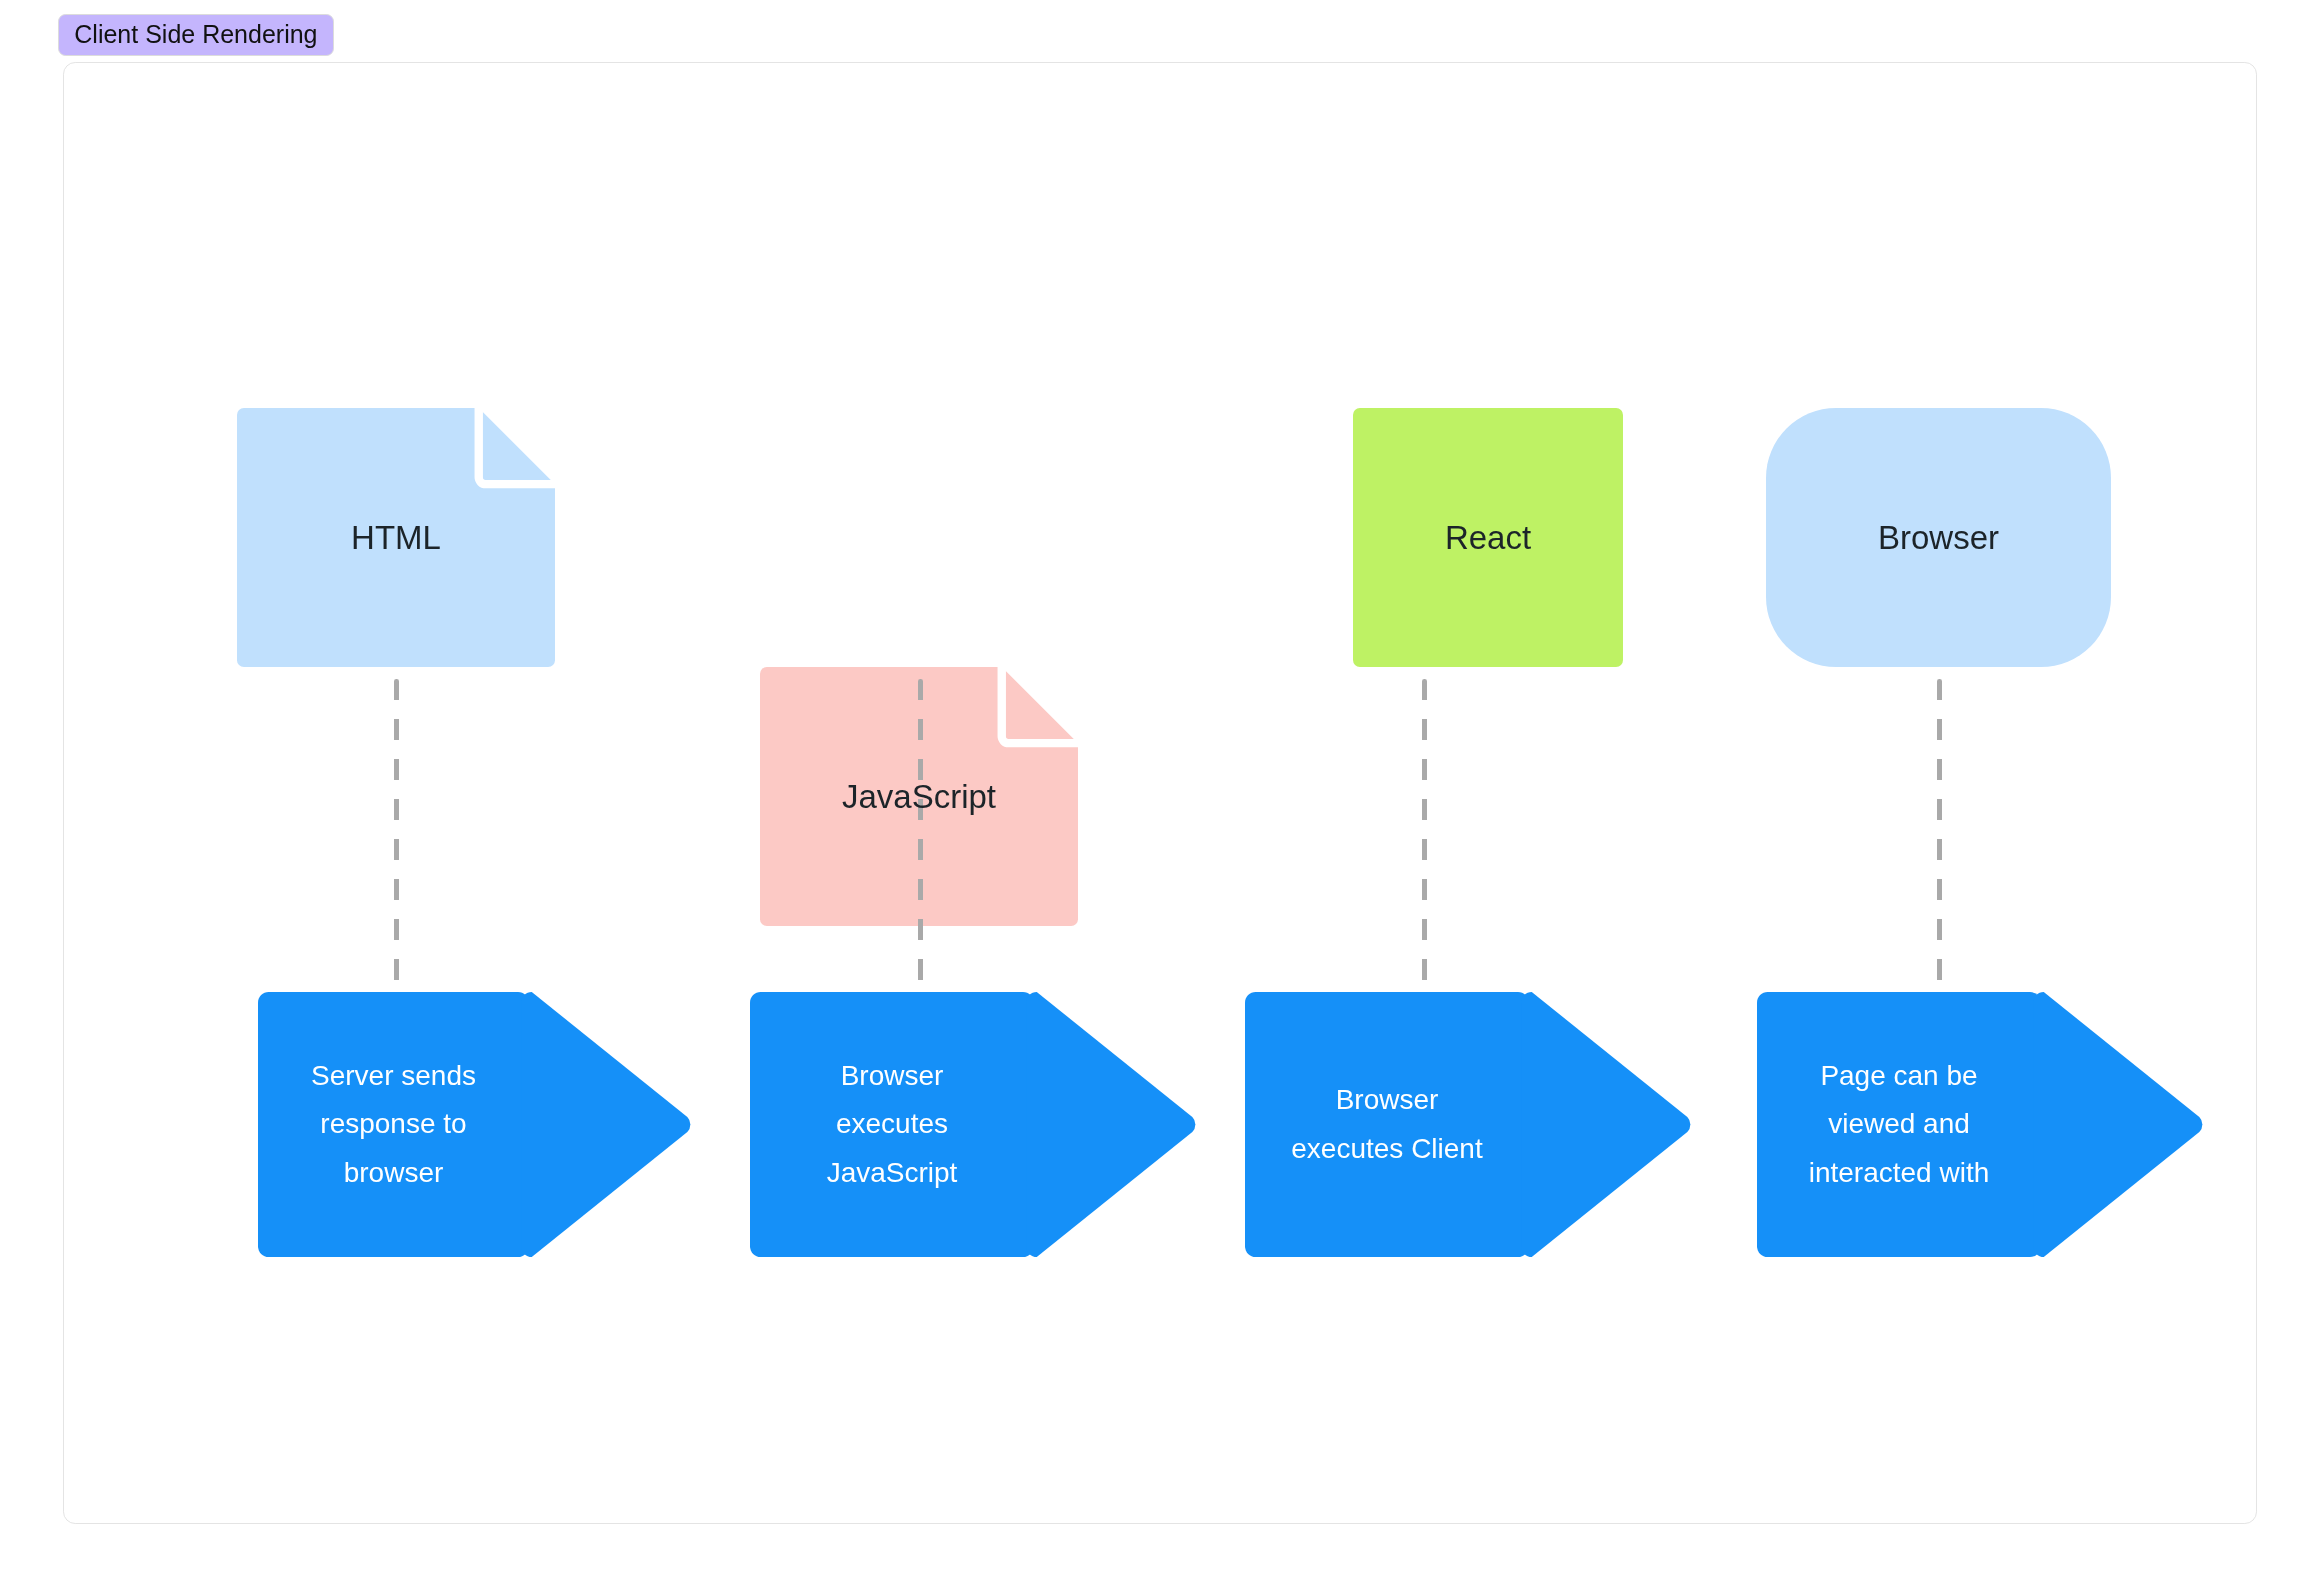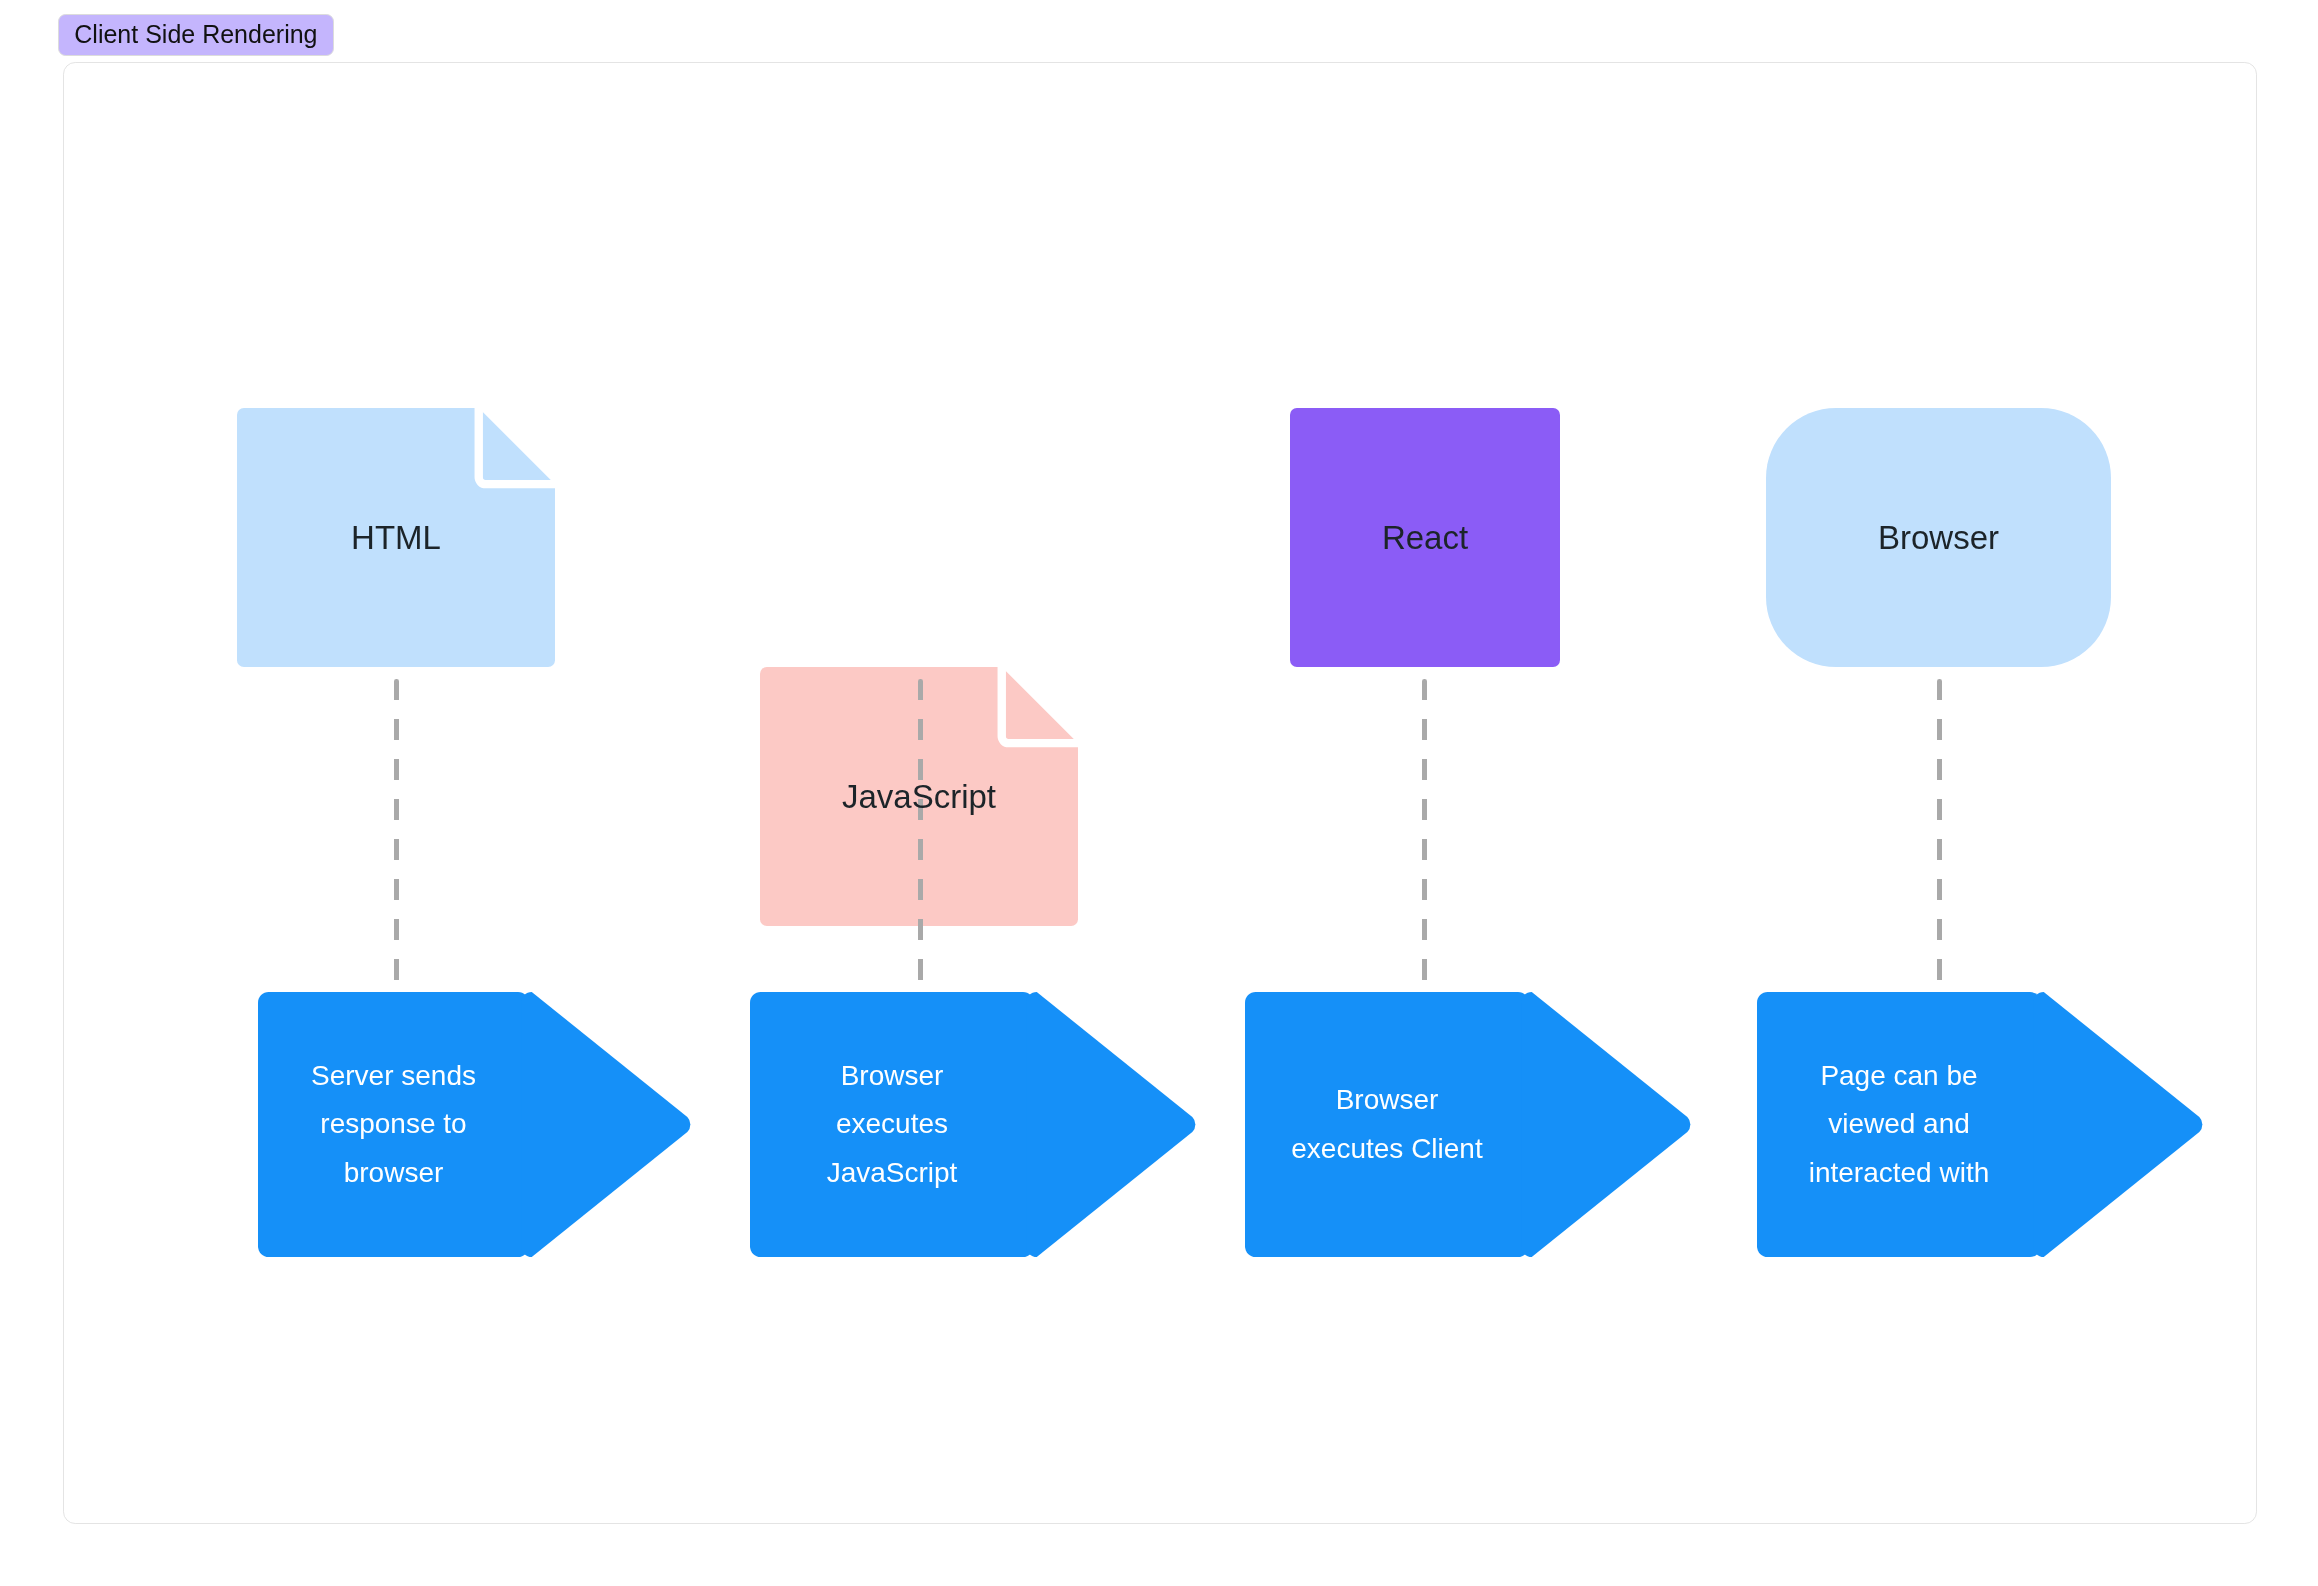--- a/index.html
+++ b/index.html
@@ -121,21 +121,21 @@
         </svg>
         <div class="actor-label">HTML</div>
       </div>
       <div class="actor shape-document" style="left: 760px; top: 408px; width: 318px; height: 259px;">
         <svg class="doc-svg" viewBox="0 0 417 340" preserveAspectRatio="none">
           <path d="M 9 0 H 317 L 417 100 V 331 A 9 9 0 0 1 408 340 H 9 A 9 9 0 0 1 0 331 V 9 A 9 9 0 0 1 9 0 Z" fill="#fcc9c5"></path>
           <path d="M 317 0 V 91 A 9 9 0 0 0 326 100 H 417" fill="none" stroke="#ffffff" stroke-width="11" stroke-linecap="round" stroke-linejoin="round"></path>
         </svg>
         <div class="actor-label">JavaScript</div>
       </div>
-      <div class="actor shape-rect" style="left: 1290px; top: 408px; width: 270px; height: 259px; background: #8b5cf6;">
+      <div class="actor shape-rect" style="left: 1353px; top: 408px; width: 270px; height: 259px; background: #bef264;">
         <div class="actor-label">React</div>
       </div>
       <div class="actor shape-round" style="left: 1766px; top: 408px; width: 345px; height: 259px; background: rgb(192, 224, 253);">
         <div class="actor-label">Browser</div>
       </div>
     </div>
   <div id="lifelines-layer">
       <div class="lifeline" style="left: 394px; top: 679px; height: 305px;"></div>
       <div class="lifeline" style="left: 918px; top: 679px; height: 305px;"></div>
       <div class="lifeline" style="left: 1422px; top: 679px; height: 305px;"></div>

